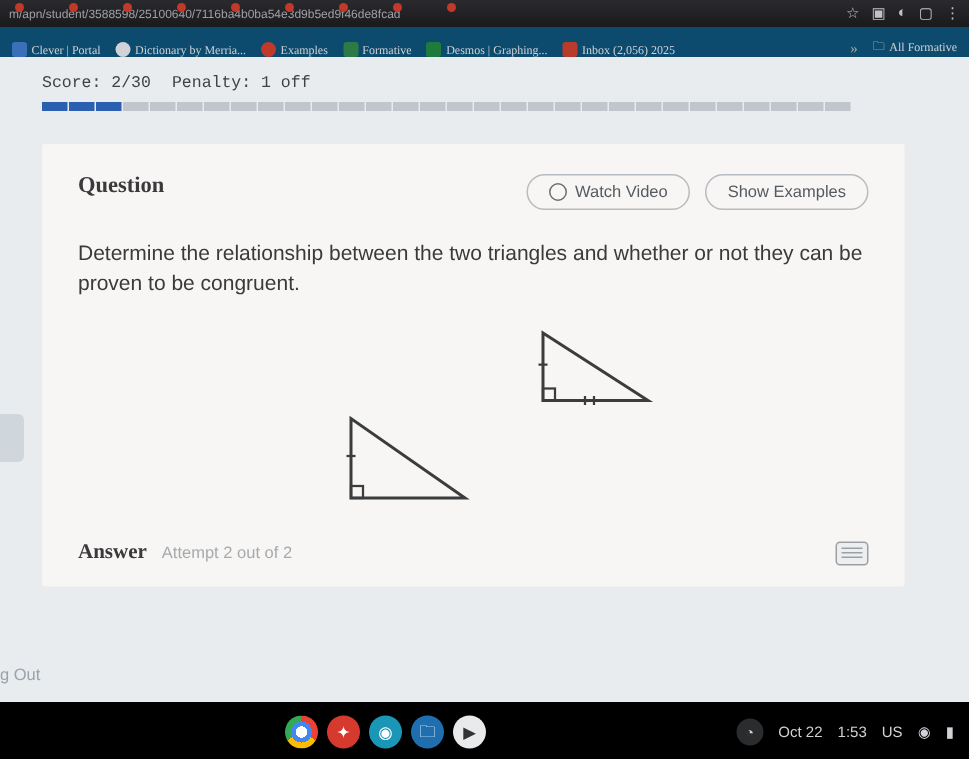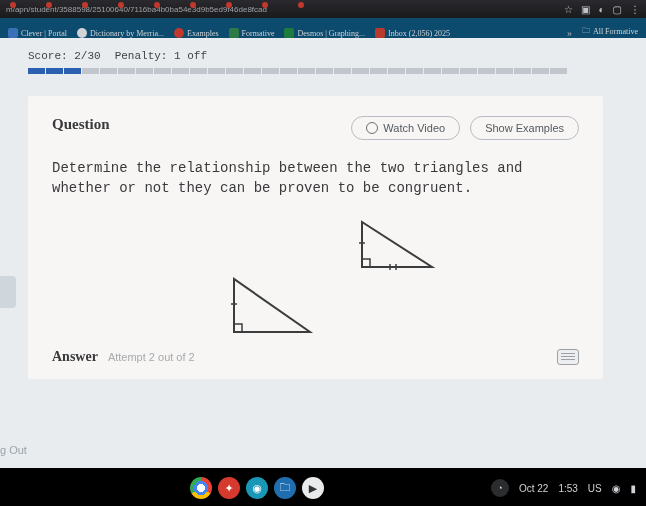--- a/index.html
+++ b/index.html
@@ -56,24 +56,24 @@
   .pill {
     font-family: Liberation Sans, sans-serif; font-size:11px; color:#555a60;
     border:1px solid #b7bcc2; border-radius:16px;
     padding:5px 14px; margin-left:10px; display:flex; align-items:center; gap:5px;
     background:#f7f6f4;
   }
   .pill.play::before {
     content:""; width:10px; height:10px; border:1px solid #6a6e73; border-radius:50%;
     display:inline-block; position:relative;
   }
-  .prompt { color:#3a3a3c; font-size:14px; line-height:1.45; font-family: Liberation Mono, monospace; }
+  .prompt { color:#3a3a3c; font-size:14px; line-height:1.45; font-family: Liberation Sans, sans-serif; }
   .figarea { height:150px; position:relative; }
   .figarea svg { position:absolute; }
-  .ansrow { display:flex; align-items:center; gap:10px; margin-top:0; }
+  .ansrow { display:flex; align-items:center; gap:10px; margin-top:12px; }
   .anslabel { font-weight:bold; color:#3a3a3c; font-size:14px; font-family: Georgia, serif;}
   .attempt { color:#a6aaae; font-size:11px; font-family: Arial,sans-serif; }
   .kbd {
     margin-left:auto; width:22px; height:16px; border:1px solid #9ca0a5;
     border-radius:3px; background:#eceef0; position:relative;
   }
   .kbd::after { content:""; position:absolute; left:3px; top:3px; width:14px; height:1px; background:#9ca0a5; box-shadow:0 3px 0 #9ca0a5, 0 6px 0 #9ca0a5; }
 
   .sidetab { position:absolute; left:0; top:238px; width:16px; height:32px; background:#cfd6dc; border-radius:0 4px 4px 0; }
   .sidelbl { position:absolute; left:0; bottom:12px; font-size:11px; color:#9aa3ab; font-family:Arial,sans-serif; }

